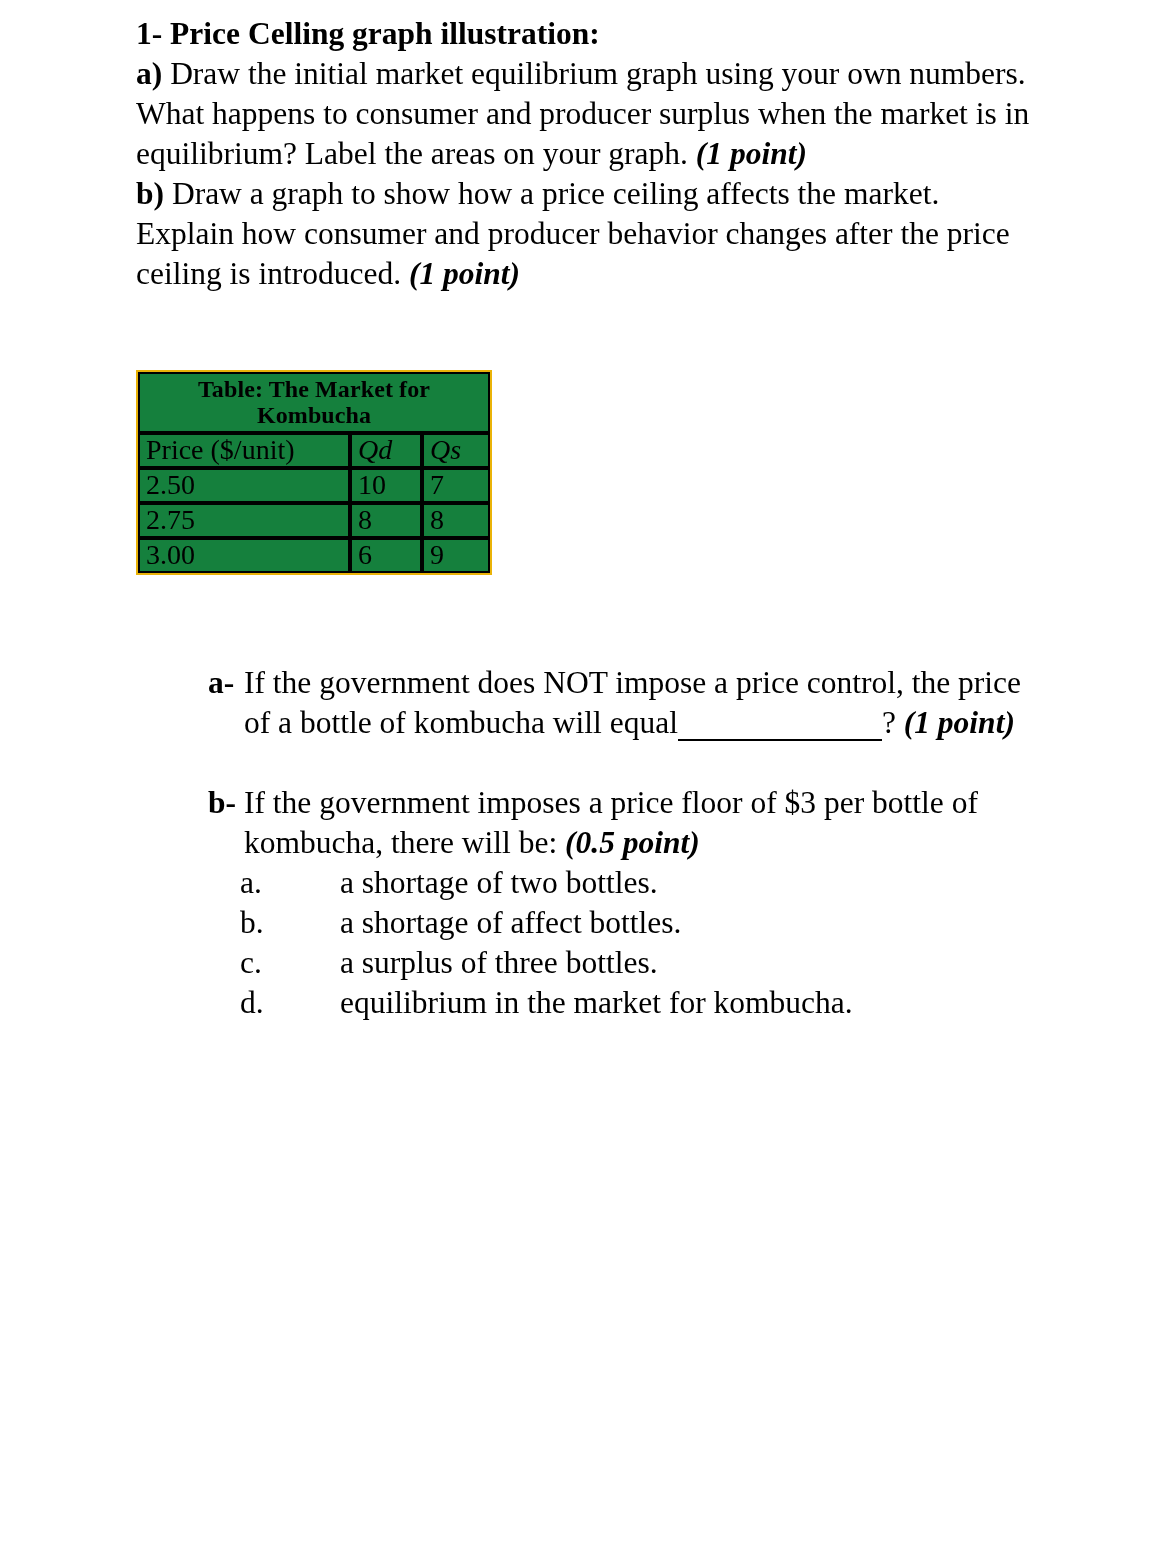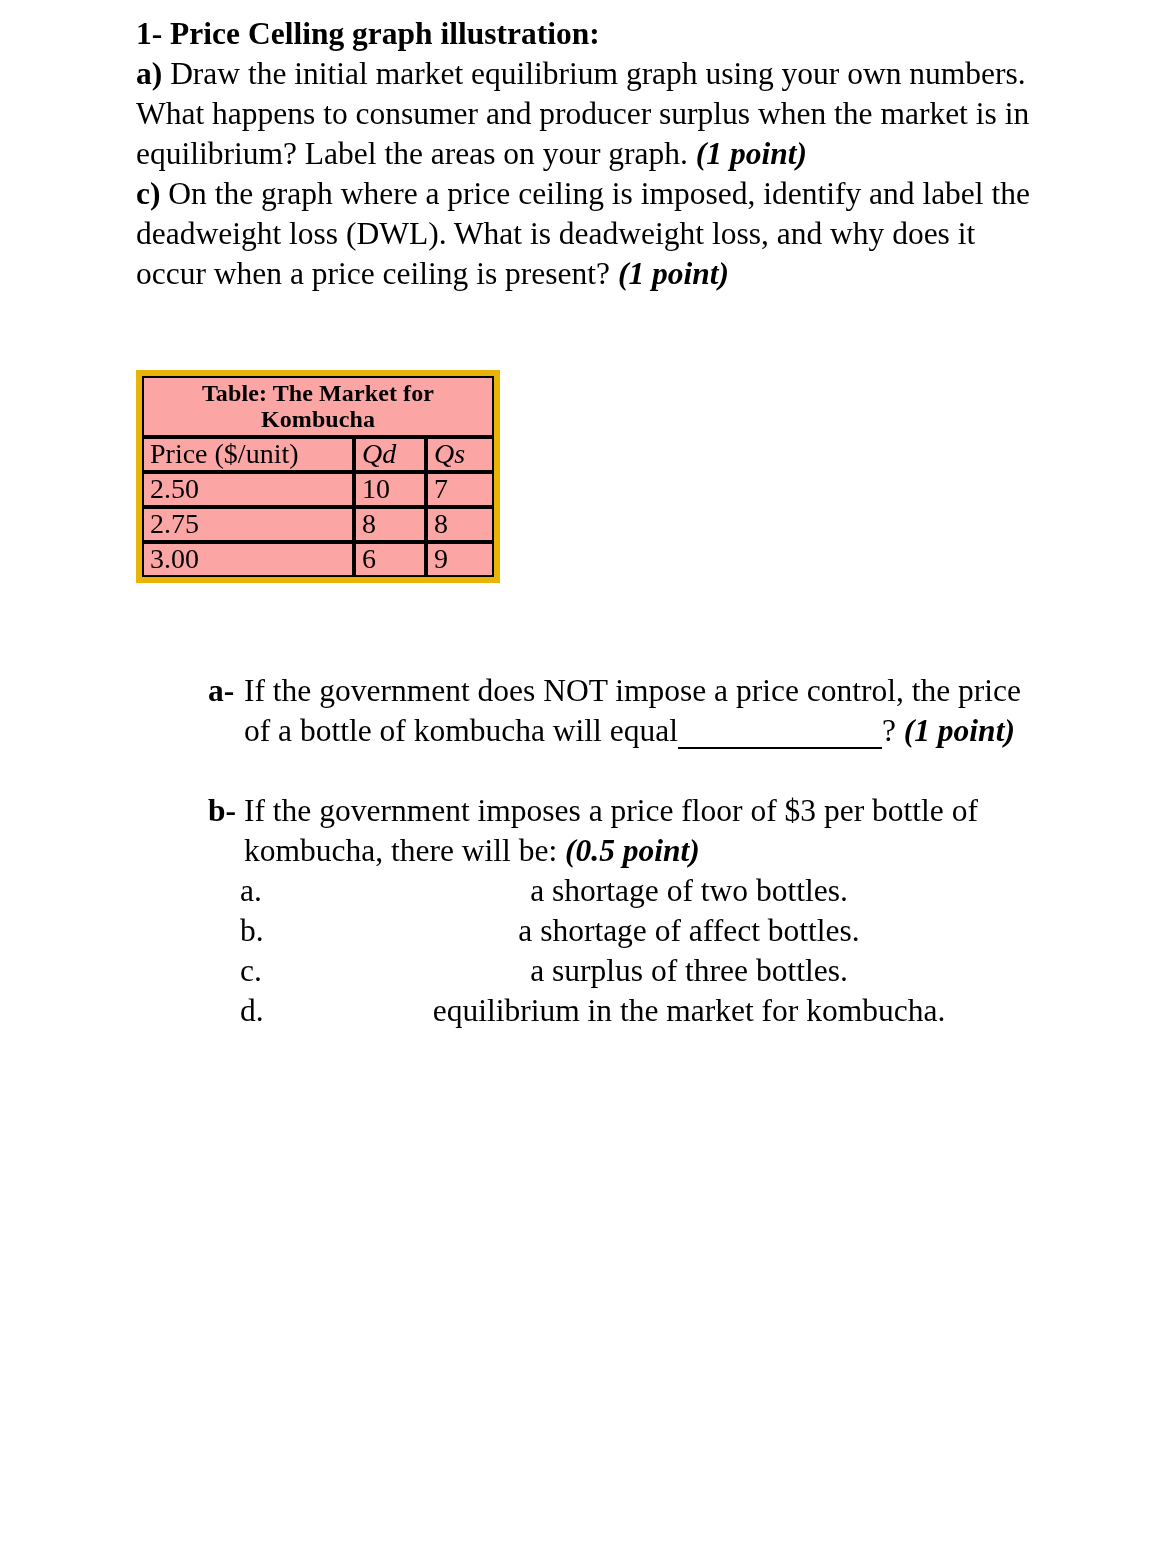--- a/index.html
+++ b/index.html
@@ -52,22 +52,22 @@
   
   .tbl-wrap {
     margin-top: 4px;
     width: 356px;
   }
   table.kombucha {
     border-collapse: separate;
     border-spacing: 0;
     width: 356px;
     table-layout: fixed;
-    border: 6px solid #eab308;
-    background: #fca5a5;
+    border: 2px solid #eab308;
+    background: #15803d;
     margin-top: 24px;
   }
   table.kombucha td {
     border: 2px solid #000;
     font-size: 28px;
     line-height: 26px;
     padding: 2px 6px 3px 6px;
     height: 26px;
     vertical-align: middle;
     box-sizing: border-box;
@@ -125,35 +125,34 @@
     font-size: 31.5px;
     line-height: 40px;
     margin-left: 104px;
   }
   .choice-letter {
     width: 100px;
     flex: 0 0 100px;
   }
   .choice-text {
     flex: 1 1 auto;
-    text-align: center;
   }
 </style>
 </head>
 <body>
 
 <div class="page">
   <div class="body-col">
 
     <div class="q-head">1- Price Celling graph illustration:</div>
 
     <p class="line-block"><span class="b">a)</span><span> Draw the initial market equilibrium graph using your own numbers. What happens to consumer and producer surplus when the market is in equilibrium? Label the areas on your graph. </span><span class="bi">(1 point)</span></p>
 
-
-    <p class="line-block"><span class="b">c)</span><span> On the graph where a price ceiling is imposed, identify and label the deadweight loss (DWL). What is deadweight loss, and why does it occur when a price ceiling is present? </span><span class="bi">(1 point)</span></p>
+    <p class="line-block"><span class="b">b)</span><span> Draw a graph to show how a price ceiling affects the market. Explain how consumer and producer behavior changes after the price ceiling is introduced. </span><span class="bi">(1 point)</span></p>
+
 
 
     <div class="spacer-lg"></div>
 
 
     <div class="tbl-wrap">
       <table class="kombucha">
         <colgroup>
           <col class="col-price">
             <col class="col-qd">

